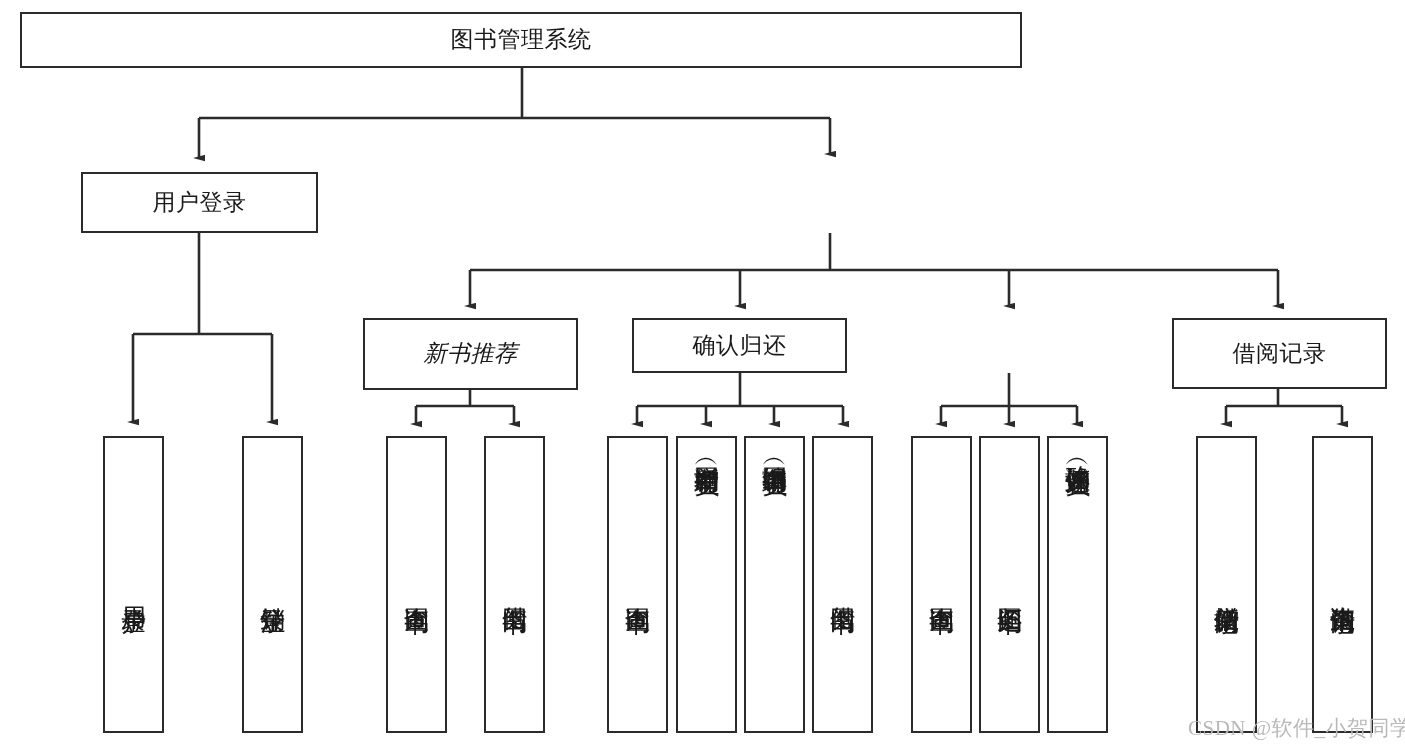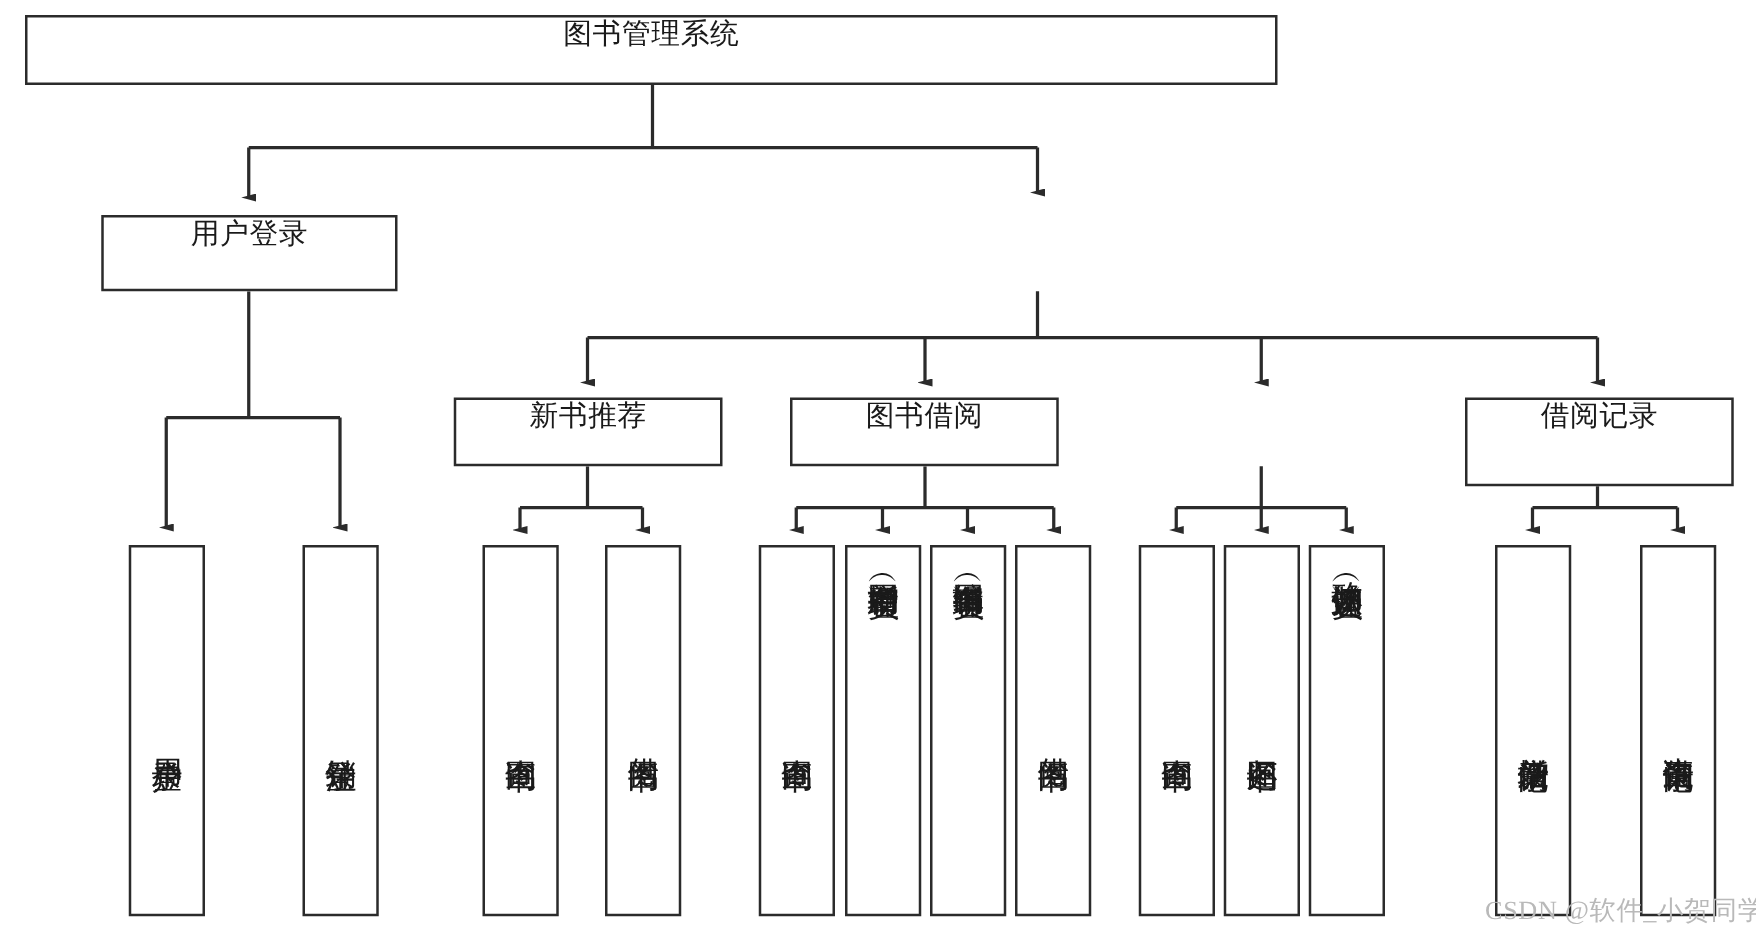--- a/index.html
+++ b/index.html
@@ -24,21 +24,21 @@
     top: 0;
     width: 1405px;
     height: 747px;
   }
   .node {
     position: absolute;
     box-sizing: border-box;
     border: 2px solid #2b2b2b;
     background: #ffffff;
     display: flex;
-    align-items: flex-start;
+    align-items: center;
     justify-content: center;
     color: #1a1a1a;
   }
   .node .node-label {
     display: block;
     text-align: center;
     line-height: 1.18;
     letter-spacing: 0.5px;
   }
   .node.horizontal .node-label {
@@ -131,26 +131,26 @@
 
   <div class="node horizontal" style="left:20px; top:12px; width:1002px; height:56px;">
     <span class="node-label">图书管理系统</span>
   </div>
 
   <div class="node horizontal" style="left:81px; top:172px; width:237px; height:61px;">
     <span class="node-label">用户登录</span>
   </div>
 
 
-  <div class="node horizontal" style="left:363px; top:318px; width:215px; height:55px;">
+  <div class="node horizontal" style="left:363px; top:318px; width:215px; height:72px;font-style:italic;">
     <span class="node-label">新书推荐</span>
   </div>
 
   <div class="node horizontal" style="left:632px; top:318px; width:215px; height:55px;">
-    <span class="node-label">图书借阅</span>
+    <span class="node-label">确认归还</span>
   </div>
 
 
   <div class="node horizontal" style="left:1172px; top:318px; width:215px; height:71px;">
     <span class="node-label">借阅记录</span>
   </div>
 
   <div class="node vertical centered" style="left:103px; top:436px; width:61px; height:297px;">
     <span class="node-label">用户登录</span>
   </div>

